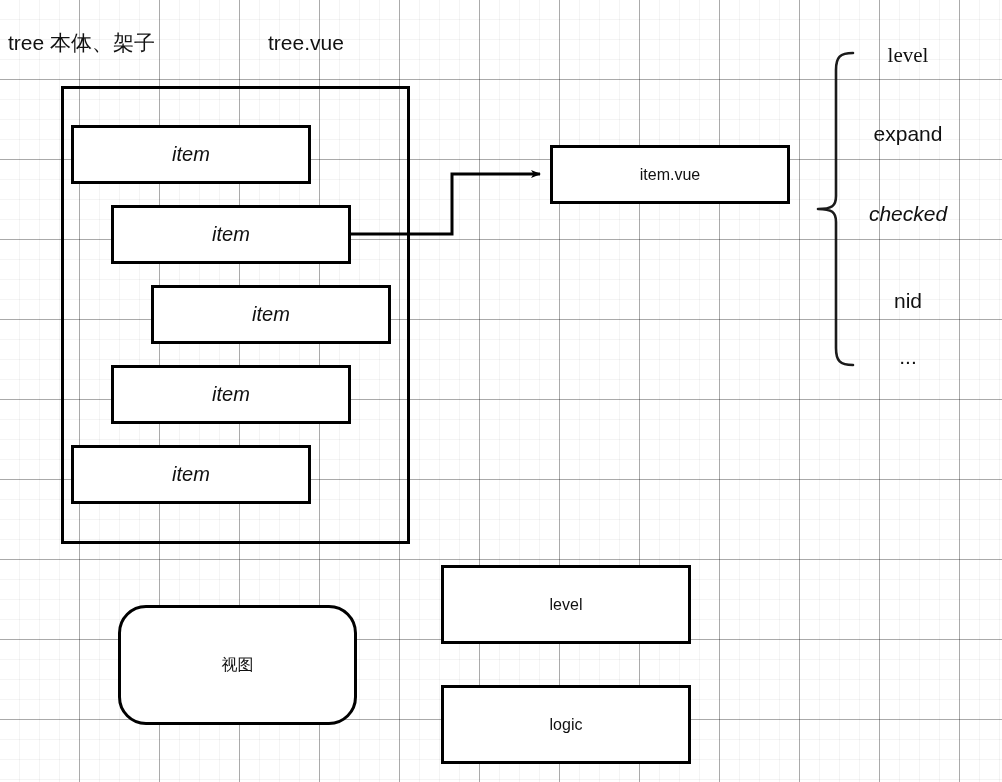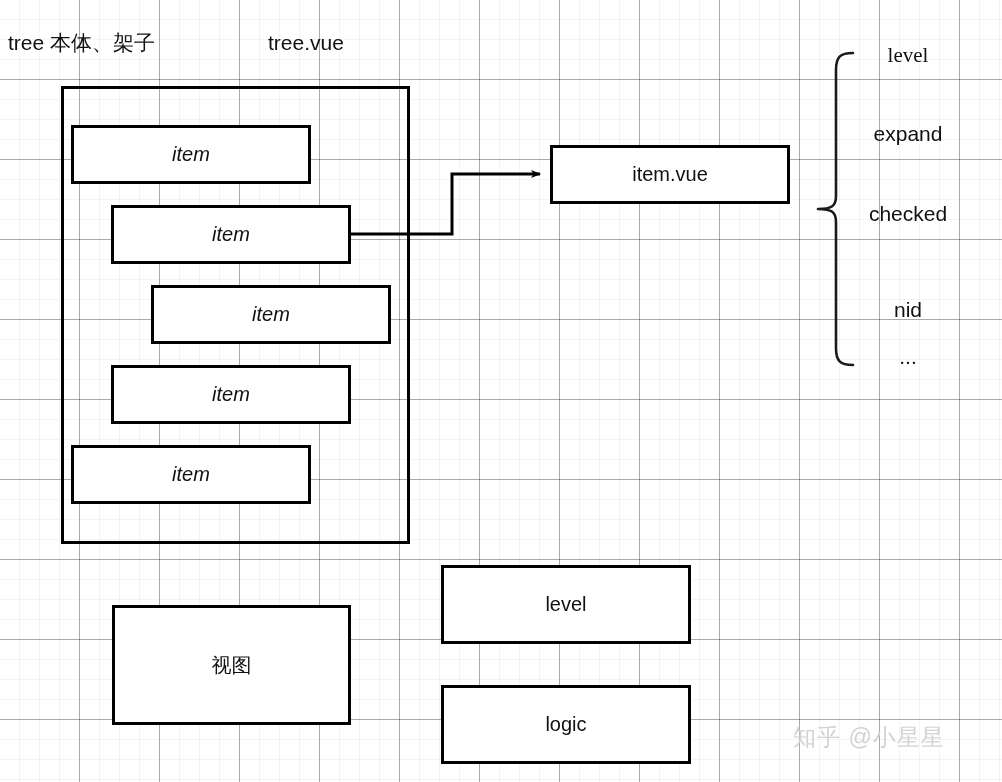--- a/index.html
+++ b/index.html
@@ -42,21 +42,21 @@
   }
   .box {
     position: absolute;
     box-sizing: border-box;
     border: 3px solid #000000;
     background: #ffffff;
     display: flex;
     align-items: center;
     justify-content: center;
     color: #111111;
-    font-size: 20px;
+    font-size: 16px;
   }
   .outer-box {
     background: transparent;
   }
   .item-box { font-size: 20px; font-style: italic; }
   .side-label {
     position: absolute;
     font-size: 21px;
     color: #111111;
     text-align: center;
@@ -109,21 +109,21 @@
     <span>item.vue</span>
   </div>
 
   <div class="box" style="left:441px; top:565px; width:250px; height:79px;">
     <span>level</span>
   </div>
   <div class="box" style="left:441px; top:685px; width:250px; height:79px;">
     <span>logic</span>
   </div>
 
-  <div class="box" style="left:112px; top:605px; width:239px; height:120px;">
+  <div class="box" style="left:118px; top:605px; width:239px; height:120px;border-radius:28px;">
     <span>视图</span>
   </div>
 
   <svg class="overlay" viewBox="0 0 1002 782">
     <defs>
       <marker id="arrowhead" markerWidth="10" markerHeight="8" refX="9" refY="4" orient="auto" markerUnits="userSpaceOnUse">
         <path d="M0,0 L10,4 L0,8 L2.6,4 Z" fill="#000000"></path>
       </marker>
     </defs>
 
@@ -133,19 +133,18 @@
              C 840,53 836,57 836,70
              L836,196
              C 836,206 832,209 818,209
              C 832,209 836,212 836,222
              L836,348
              C 836,361 840,365 853,365" fill="none" stroke="#1a1a1a" stroke-width="2.6" stroke-linecap="round" stroke-linejoin="round"></path>
   </svg>
 
   <div class="side-label" style="left:908px; top:55px;font-family:Liberation Serif, serif;">level</div>
   <div class="side-label" style="left:908px; top:134px;">expand</div>
-  <div class="side-label" style="left:908px; top:214px;">checked</div>
-  <div class="side-label" style="left:908px; top:310px;">nid</div>
+  <div class="side-label" style="left:908px; top:214px;font-style:italic;">checked</div>
+  <div class="side-label" style="left:908px; top:301px;">nid</div>
   <div class="side-label" style="left:908px; top:357px;">...</div>
 
-  <div class="watermark" style="left:793px; top:722px;">知乎 @小星星</div>
 
 </div>
 
 </body></html>

